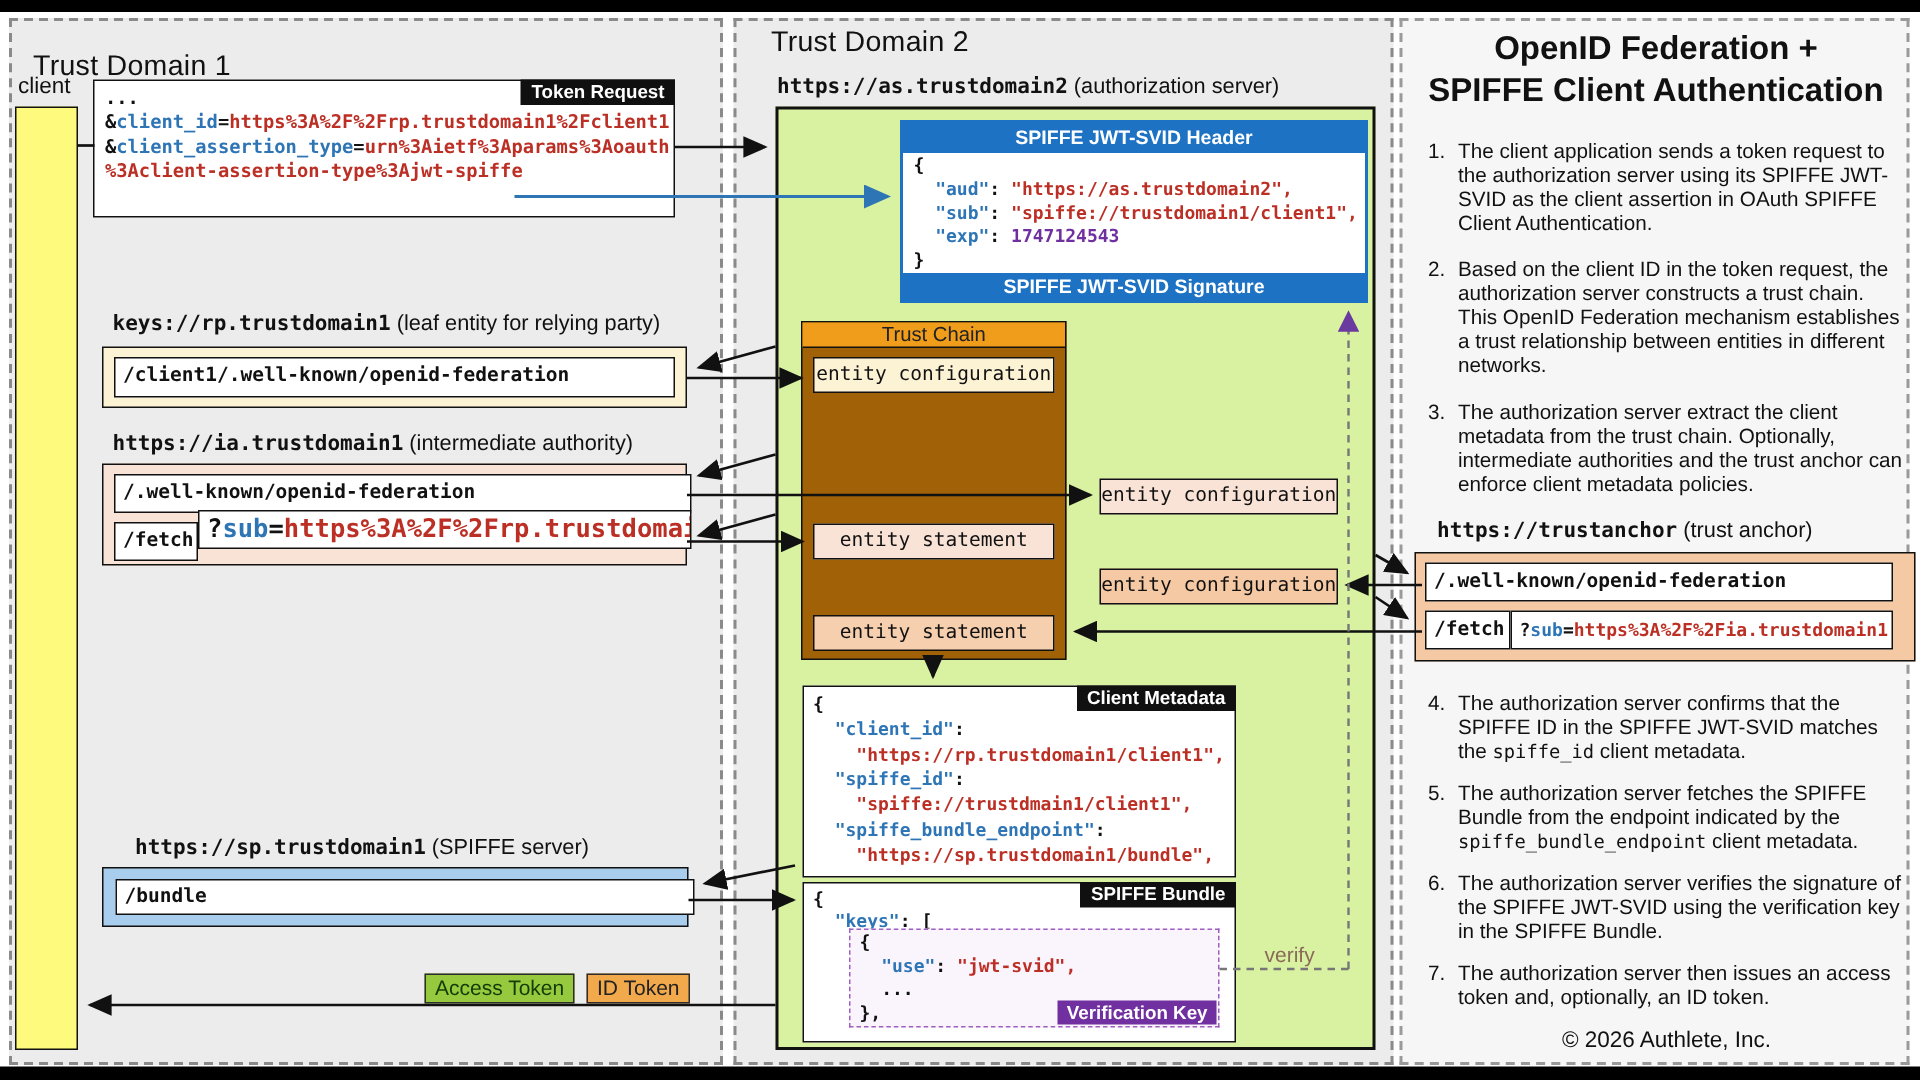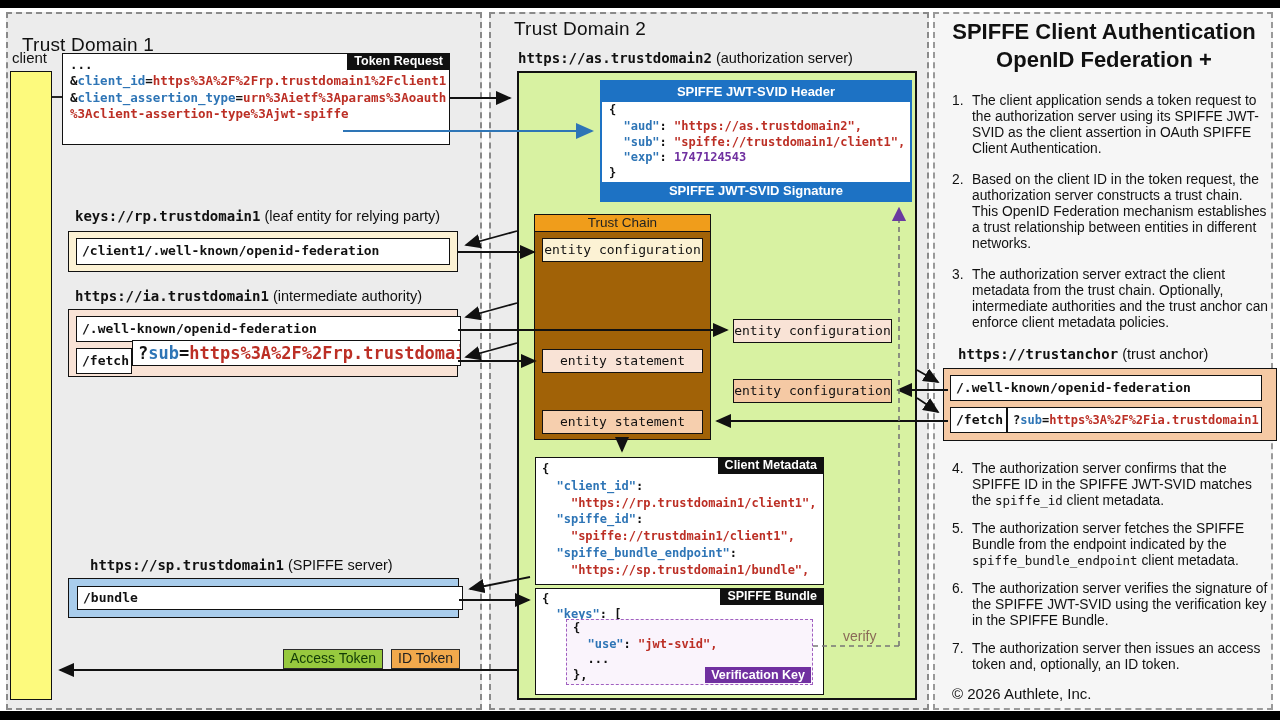--- a/index.html
+++ b/index.html
@@ -138,22 +138,22 @@
       </div>
       <div style="position:absolute;right:1px;bottom:1px;background:#7030a0;color:#fff;font-size:12.5px;font-weight:bold;padding:1px 6px;">Verification Key</div>
     </div>
   </div>
 
   <div style="position:absolute;left:843px;top:628px;color:#8a6a58;font-size:14px;">verify</div>
 
   <div style="position:absolute;left:933px;top:12px;width:340px;height:698px;border:2px dashed #9a9a9a;background:#f6f6f6;"></div>
 
   <div style="position:absolute;left:935px;top:18px;width:338px;text-align:center;font-size:22px;font-weight:bold;line-height:28px;">
+    <div>OpenID Federation +</div>
     <div>SPIFFE Client Authentication</div>
-    <div>OpenID Federation +</div>
   </div>
 
   <div style="position:absolute;left:952px;top:93px;width:320px;">
     <div class="list-item" style="margin-bottom:15px;">
       <span class="list-num">1.</span>
       <span class="list-text"><span class="seg-p">The client application sends a token request to the authorization server using its SPIFFE JWT-SVID as the client assertion in OAuth SPIFFE Client Authentication.</span></span>
     </div>
     <div class="list-item" style="margin-bottom:15px;">
       <span class="list-num">2.</span>
       <span class="list-text"><span class="seg-p">Based on the client ID in the token request, the authorization server constructs a trust chain. This OpenID Federation mechanism establishes a trust relationship between entities in different networks.</span></span>
@@ -185,21 +185,21 @@
     <div class="list-item">
       <span class="list-num">6.</span>
       <span class="list-text"><span class="seg-p">The authorization server verifies the signature of the SPIFFE JWT-SVID using the verification key in the SPIFFE Bundle.</span></span>
     </div>
     <div class="list-item">
       <span class="list-num">7.</span>
       <span class="list-text"><span class="seg-p">The authorization server then issues an access token and, optionally, an ID token.</span></span>
     </div>
   </div>
 
-  <div style="position:absolute;left:952px;top:685px;width:318px;text-align:left;font-size:15px;">© 2026 Authlete, Inc.</div>
+  <div style="position:absolute;left:952px;top:685px;width:318px;text-align:center;font-size:15px;">© 2026 Authlete, Inc.</div>
 
   <svg class="overlay">
     <defs>
       <marker id="ab" markerWidth="9" markerHeight="8" refX="8" refY="4" orient="auto">
           <path d="M0,0 L9,4 L0,8 z" fill="#111"></path>
         </marker>
       <marker id="abl" markerWidth="9" markerHeight="8" refX="8" refY="4" orient="auto">
           <path d="M0,0 L9,4 L0,8 z" fill="#2e75b6"></path>
         </marker>
       <marker id="apu" markerWidth="9" markerHeight="9" refX="7" refY="4.5" orient="auto">

